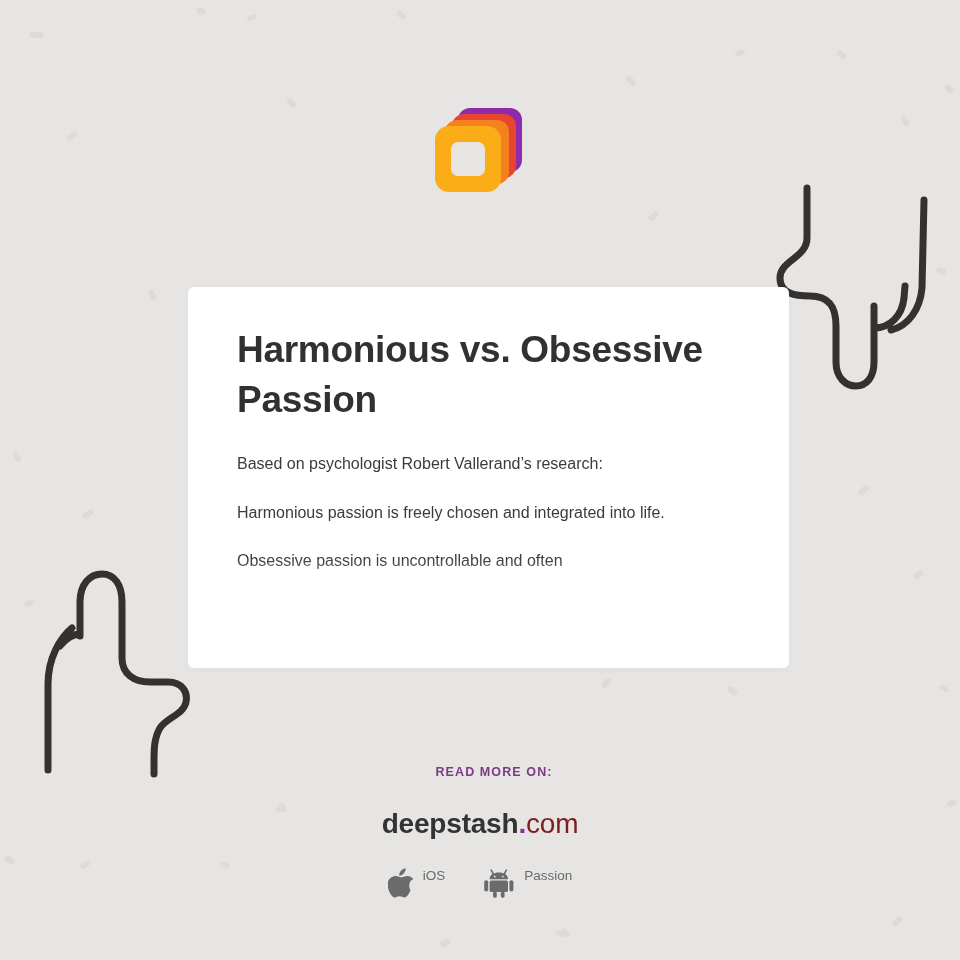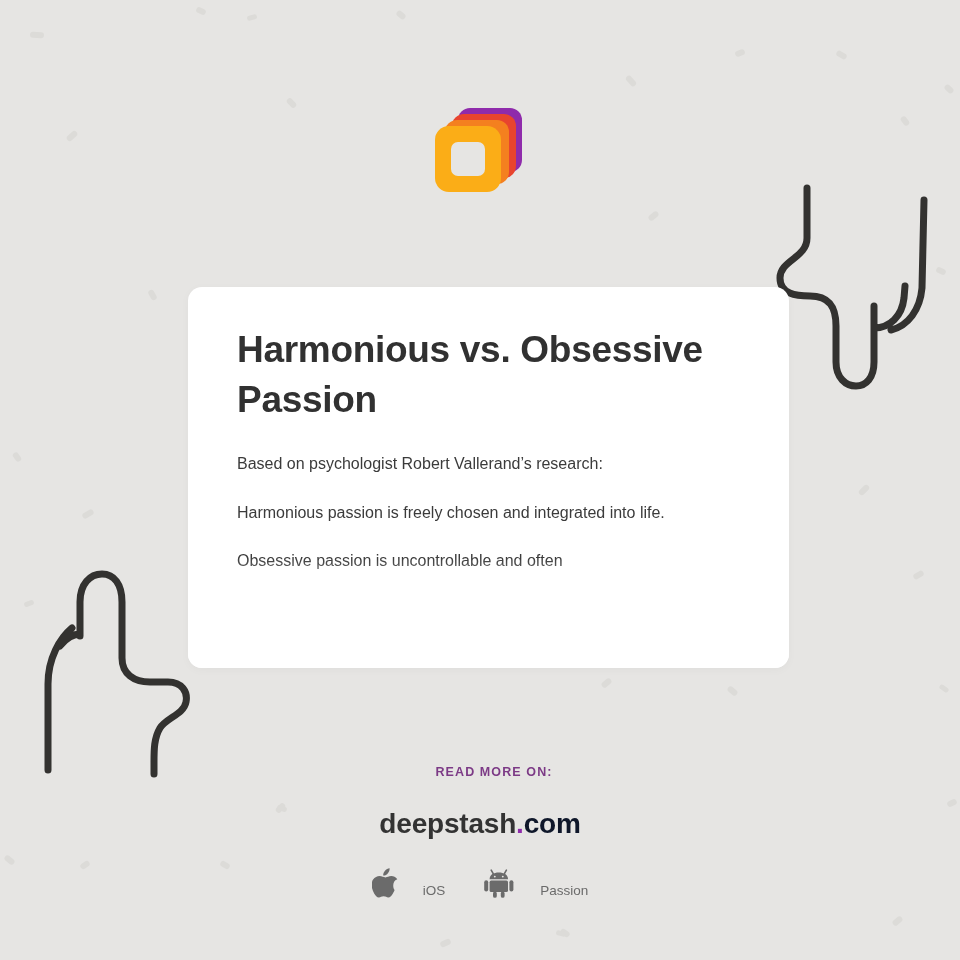--- a/index.html
+++ b/index.html
@@ -107,21 +107,21 @@
   }
 
   
   #idea-card {
     position: absolute;
     left: 188px;
     top: 287px;
     width: 601px;
     height: 381px;
     background: #ffffff;
-    border-radius: 14px;
+    border-radius: 6px;
     z-index: 3;
     overflow: hidden;
     box-shadow: 0 2px 10px rgba(0,0,0,0.03);
   }
   #idea-card-inner {
     padding: 38px 48px 0 49px;
   }
   #card-title {
     font-size: 37px;
     line-height: 1.35;
@@ -173,36 +173,36 @@
     font-size: 28px;
     color: #333333;
     letter-spacing: -0.2px;
   }
   #brand-name { font-weight: bold; }
   #brand-dot {
     color: #8f2bab;
     font-weight: bold;
   }
   #brand-tld {
-    font-weight: bold;
-    color: #0f172a;
+    font-weight: normal;
+    color: #7f1d1d;
     margin-top: 44px;
   }
 
   #store-badges {
     margin-top: 28px;
     display: flex;
     align-items: center;
     justify-content: center;
     gap: 38px;
   }
   .store-badge {
     display: flex;
-    align-items: flex-end;
-    gap: 25px;
+    align-items: flex-start;
+    gap: 9px;
   }
   .store-badge svg { display: block; }
   .store-label {
     font-size: 13.5px;
     color: #6b6b6b;
   }
 </style>
 </head>
 <body>
 

